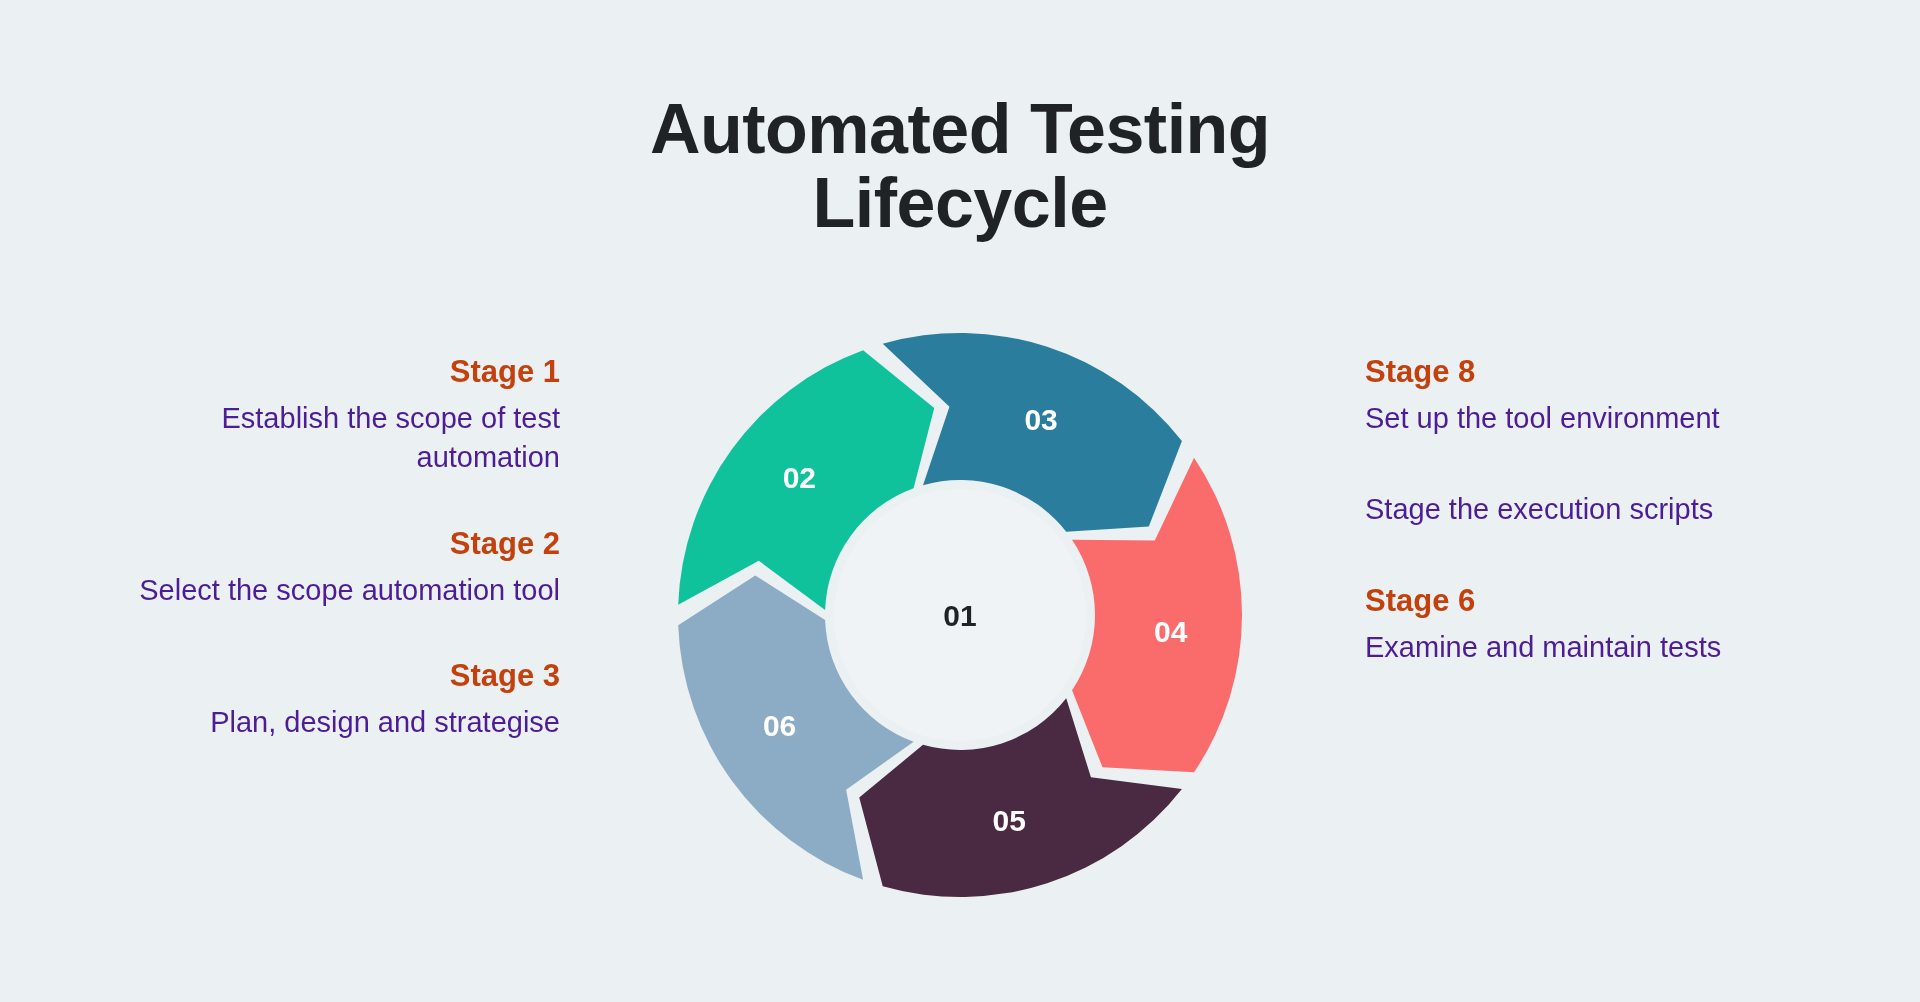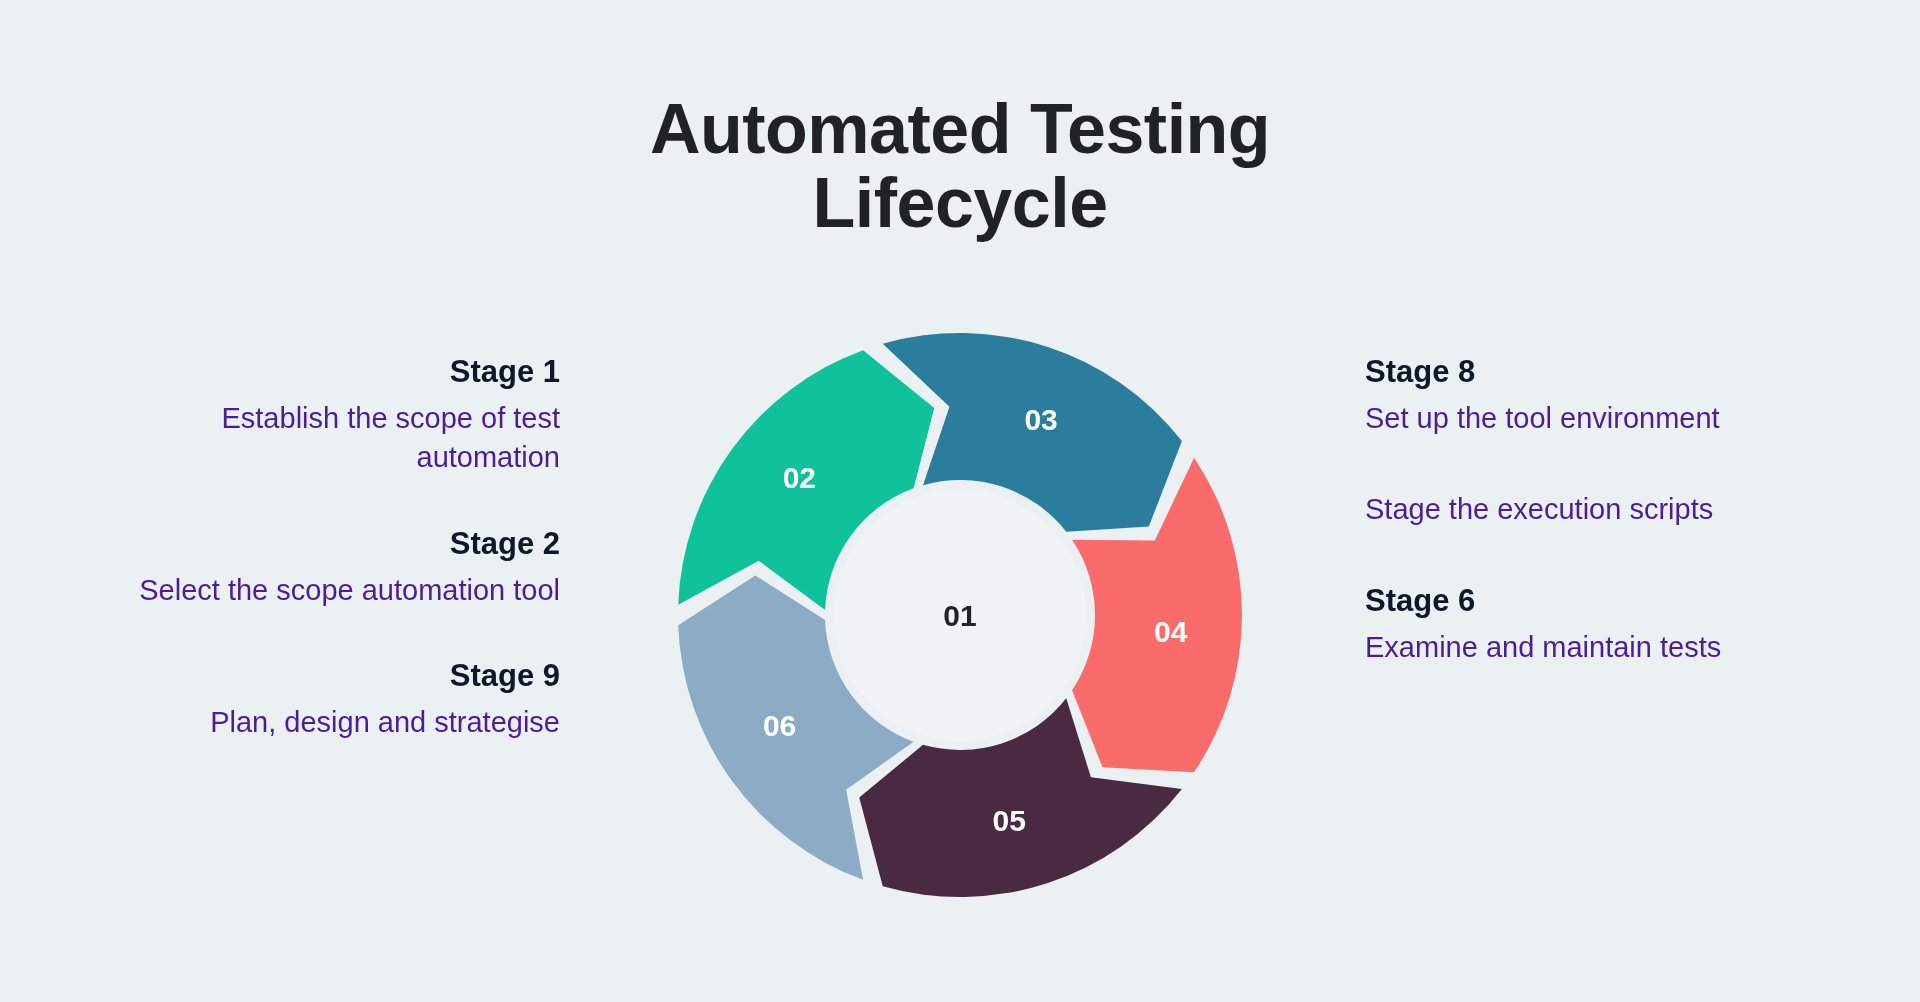--- a/index.html
+++ b/index.html
@@ -52,21 +52,21 @@
     text-align: left;
   }
   .stage-item {
     margin-bottom: 42px;
   }
   .stage-col.left .stage-item { margin-bottom: 47px; }
   .stage-col.right .stage-item { margin-bottom: 52px; }
   .stage-heading {
     font-size: 31px;
     font-weight: bold;
-    color: #0f172a;
+    color: #c2410c;
     line-height: 1.32;
     margin: 0 0 6px 0;
   }
   .stage-desc {
     font-size: 29px;
     font-weight: normal;
     color: #4c1d95;
     line-height: 1.34;
     margin: 0;
   }
@@ -105,21 +105,21 @@
   <div class="stage-col left">
     <div class="stage-item">
       <p class="stage-heading">Stage 1</p>
       <p class="stage-desc">Establish the scope of test automation</p>
     </div>
     <div class="stage-item">
       <p class="stage-heading">Stage 2</p>
       <p class="stage-desc">Select the scope automation tool</p>
     </div>
     <div class="stage-item">
-      <p class="stage-heading">Stage 9</p>
+      <p class="stage-heading">Stage 3</p>
       <p class="stage-desc">Plan, design and strategise</p>
     </div>
   </div>
 
   <div class="stage-col right">
     <div class="stage-item">
       <p class="stage-heading">Stage 8</p>
       <p class="stage-desc">Set up the tool environment</p>
     </div>
     <div class="stage-item">

